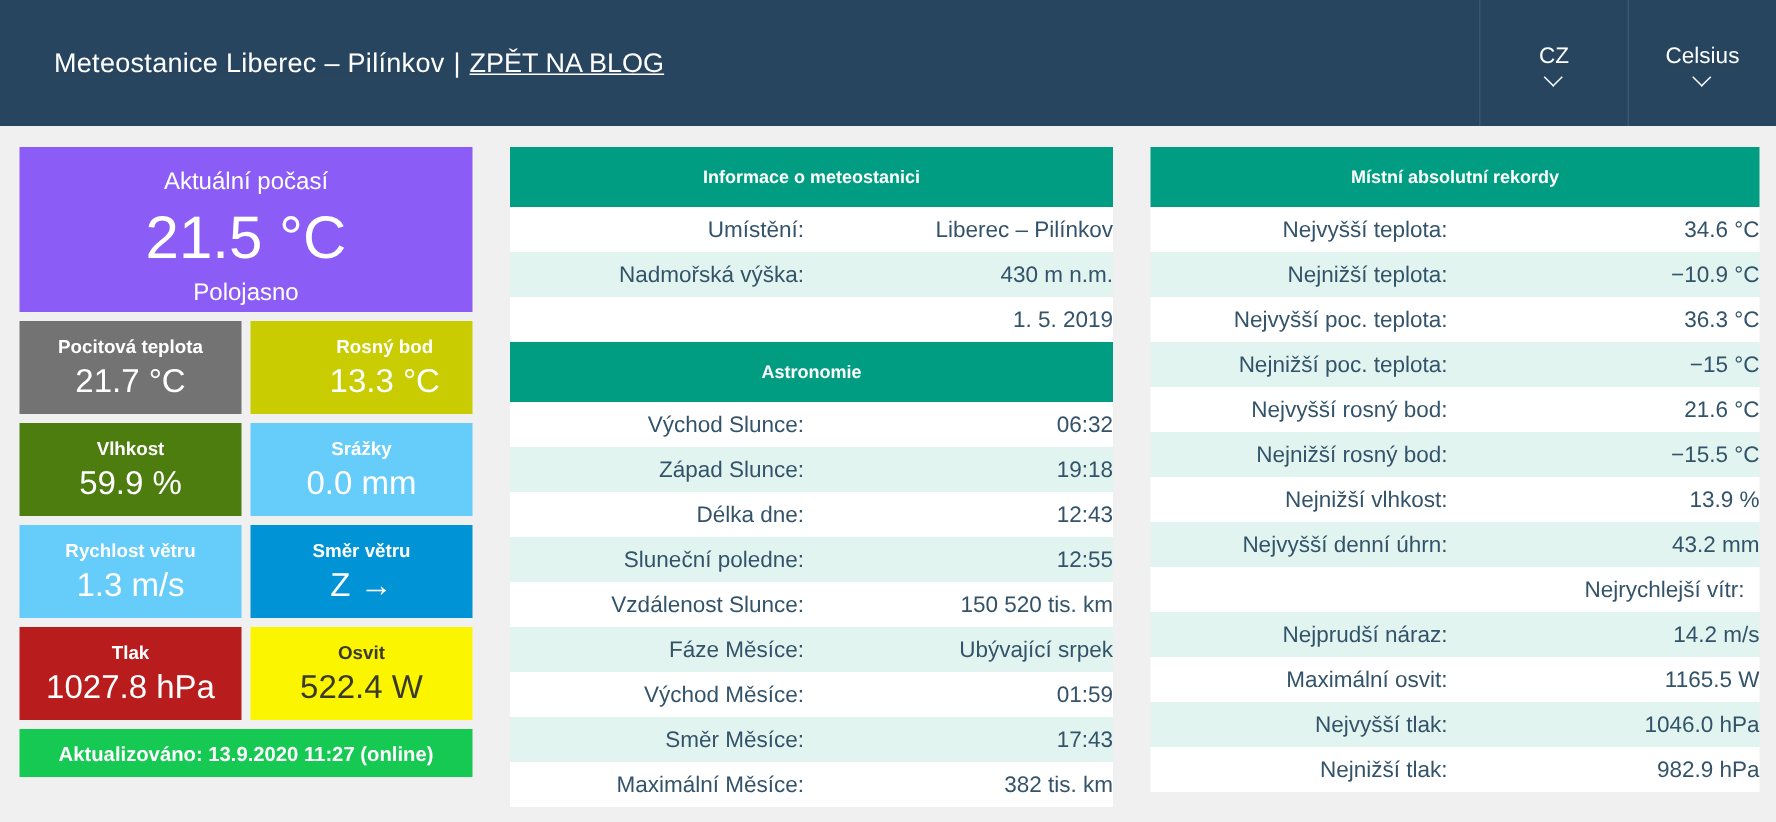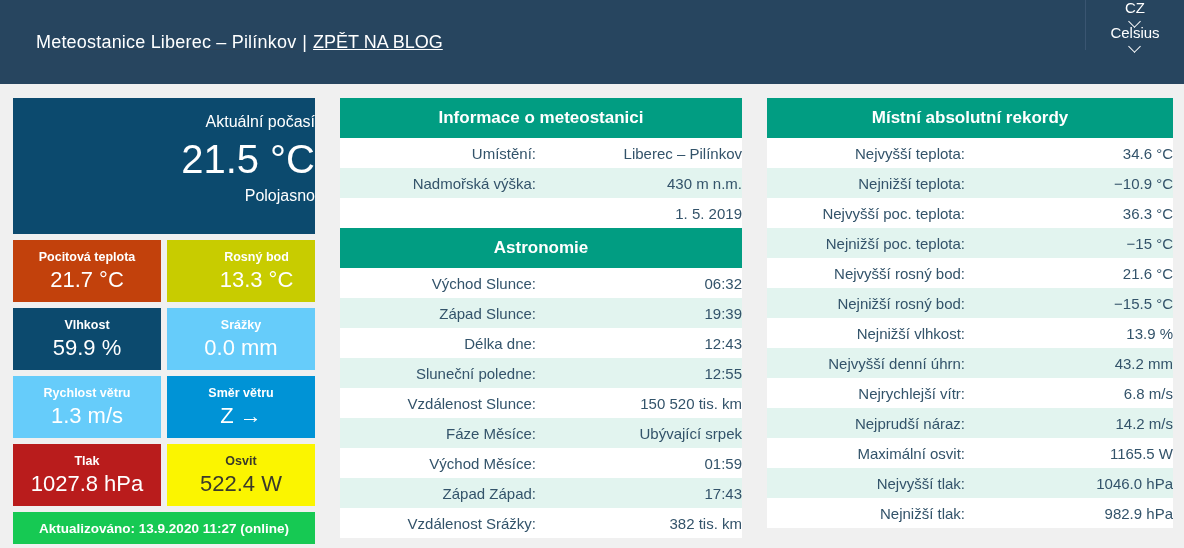--- a/index.html
+++ b/index.html
@@ -44,21 +44,20 @@
   .topbar-link {
     color: #ffffff;
     font-size: 18px;
     text-decoration: underline;
     cursor: pointer;
     white-space: nowrap;
   }
   .topbar-right {
     display: flex;
     align-items: stretch;
-    flex-direction: column;
   }
   .topbar-dd {
     width: 98px;
     border-left: 1px solid #3a5571;
     display: flex;
     flex-direction: column;
     align-items: center;
     justify-content: center;
     cursor: pointer;
     gap: 2px;
@@ -91,24 +90,24 @@
     padding: 14px 13px 0 13px;
     gap: 25px;
     box-sizing: border-box;
   }
   .col-left  { width: 302px; flex: none; }
   .col-mid   { width: 402px; flex: none; }
   .col-right { width: 406px; flex: none; }
 
   
   .current-card {
-    background: #0c4a6e;
-    color: #ffffff;
-    text-align: right;
-    padding: 12px 0 26px 0;
+    background: #8b5cf6;
+    color: #ffffff;
+    text-align: center;
+    padding: 12px 0 0 0;
     margin-bottom: 6px;
   }
   .current-label {
     font-size: 16px;
     line-height: 24px;
   }
   .current-temp {
     font-size: 40px;
     line-height: 50px;
     font-weight: 300;
@@ -154,21 +153,21 @@
     justify-content: center;
     font-size: 13.5px;
     font-weight: bold;
   }
 
   
   .panel-head {
     background: #019d82;
     color: #ffffff;
     text-align: center;
-    font-size: 17px;
+    font-size: 12px;
     font-weight: bold;
     height: 40px;
     line-height: 40px;
   }
   .table { width: 100%; }
   .trow {
     display: flex;
     align-items: center;
     height: 30px;
     font-size: 15px;
@@ -220,29 +219,29 @@
 <div class="page">
 
   <div class="col-left">
     <div class="current-card">
       <div class="current-label">Aktuální počasí</div>
       <div class="current-temp">21.5 °C</div>
       <div class="current-desc">Polojasno</div>
     </div>
 
     <div class="tile-grid">
-        <div class="tile" style="background: #c2410c;">
+        <div class="tile" style="background: #737373;">
           <div class="tile-label">Pocitová teplota</div>
           <div class="tile-value">21.7 °C</div>
         </div>
         <div class="tile" style="background: rgb(200, 204, 0); padding-left: 31px;">
           <div class="tile-label">Rosný bod</div>
           <div class="tile-value">13.3 °C</div>
         </div>
-        <div class="tile" style="background: #0c4a6e;">
+        <div class="tile" style="background: #4d7c0f;">
           <div class="tile-label">Vlhkost</div>
           <div class="tile-value">59.9 %</div>
         </div>
         <div class="tile" style="background: rgb(102, 204, 250);">
           <div class="tile-label">Srážky</div>
           <div class="tile-value">0.0 mm</div>
         </div>
         <div class="tile" style="background: rgb(102, 204, 250);">
           <div class="tile-label">Rychlost větru</div>
           <div class="tile-value">1.3 m/s</div>
@@ -282,21 +281,21 @@
         </div>
       </div>
     <div class="panel-head second">Astronomie</div>
     <div class="table">
         <div class="trow odd">
           <div class="tkey">Východ Slunce:</div>
           <div class="tval">06:32</div>
         </div>
         <div class="trow even">
           <div class="tkey">Západ Slunce:</div>
-          <div class="tval">19:39</div>
+          <div class="tval">19:18</div>
         </div>
         <div class="trow odd">
           <div class="tkey">Délka dne:</div>
           <div class="tval">12:43</div>
         </div>
         <div class="trow even">
           <div class="tkey">Sluneční poledne:</div>
           <div class="tval">12:55</div>
         </div>
         <div class="trow odd">
@@ -305,25 +304,25 @@
         </div>
         <div class="trow even">
           <div class="tkey">Fáze Měsíce:</div>
           <div class="tval">Ubývající srpek</div>
         </div>
         <div class="trow odd">
           <div class="tkey">Východ Měsíce:</div>
           <div class="tval">01:59</div>
         </div>
         <div class="trow even">
-          <div class="tkey">Západ Západ:</div>
+          <div class="tkey">Směr Měsíce:</div>
           <div class="tval">17:43</div>
         </div>
         <div class="trow odd">
-          <div class="tkey">Vzdálenost Srážky:</div>
+          <div class="tkey">Maximální Měsíce:</div>
           <div class="tval"><span class="dotted">382 tis. km</span></div>
         </div>
       </div>
   </div>
 
   <div class="col-right">
     <div class="panel-head">Místní absolutní rekordy</div>
     <div class="table">
         <div class="trow odd">
           <div class="tkey">Nejvyšší teplota:</div>
@@ -352,21 +351,20 @@
         <div class="trow odd">
           <div class="tkey">Nejnižší vlhkost:</div>
           <div class="tval"><span class="dotted">13.9 %</span></div>
         </div>
         <div class="trow even">
           <div class="tkey">Nejvyšší denní úhrn:</div>
           <div class="tval"><span class="dotted">43.2 mm</span></div>
         </div>
         <div class="trow odd">
           <div class="tkey">Nejrychlejší vítr:</div>
-          <div class="tval"><span class="dotted">6.8 m/s</span></div>
         </div>
         <div class="trow even">
           <div class="tkey">Nejprudší náraz:</div>
           <div class="tval"><span class="dotted">14.2 m/s</span></div>
         </div>
         <div class="trow odd">
           <div class="tkey">Maximální osvit:</div>
           <div class="tval"><span class="dotted">1165.5 W</span></div>
         </div>
         <div class="trow even">

